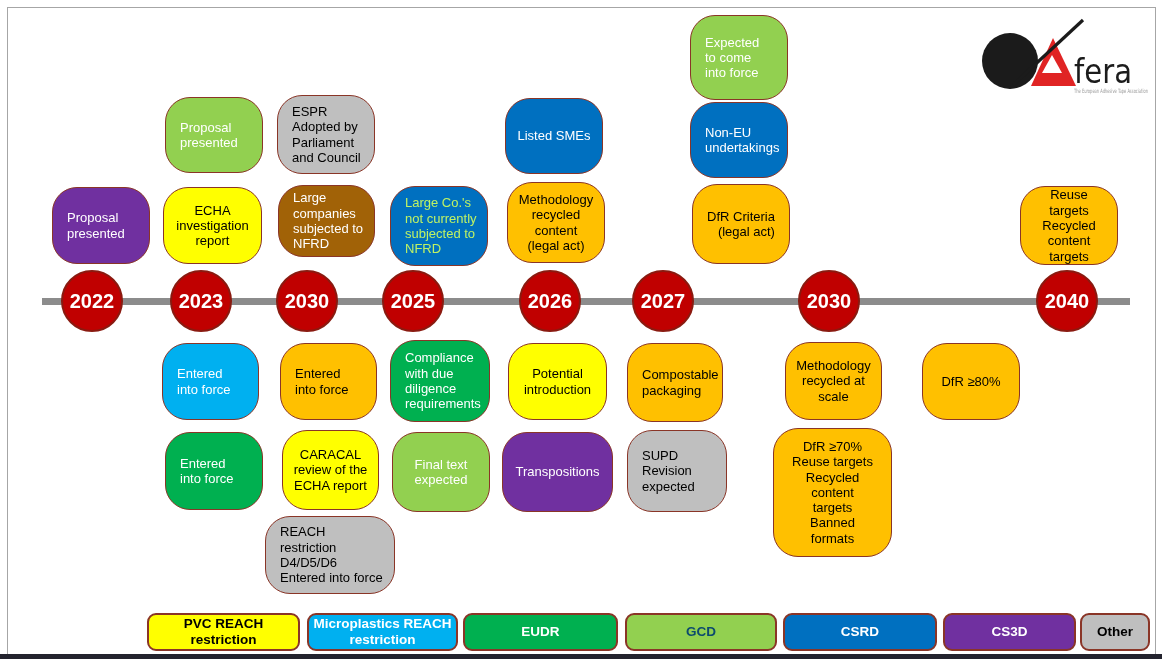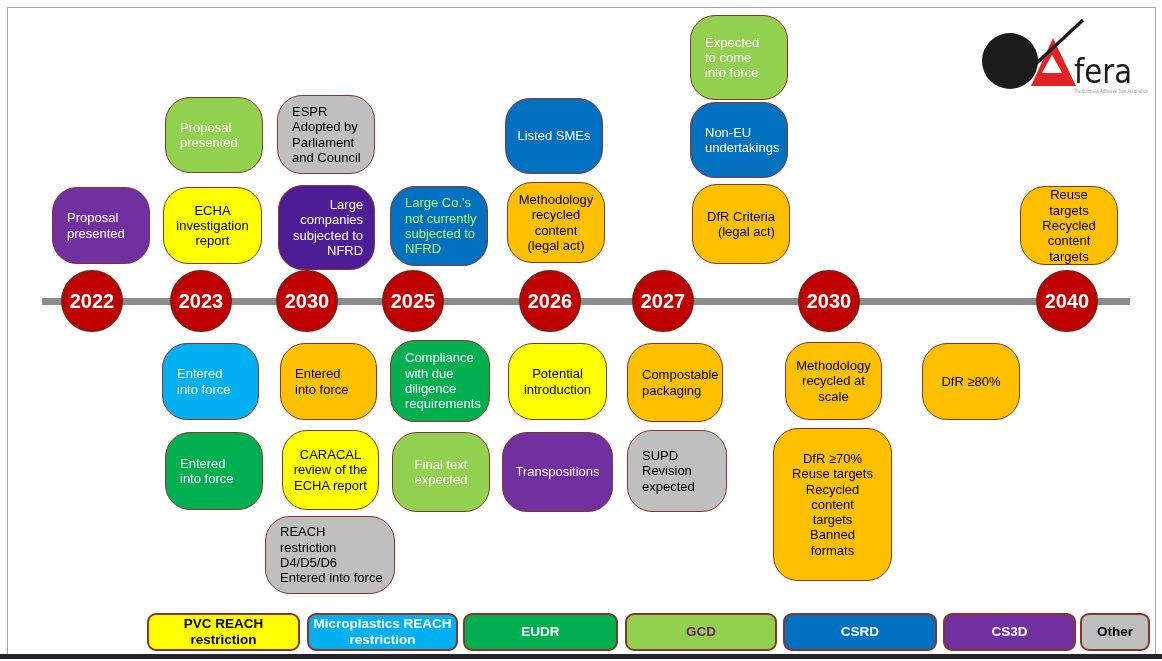--- a/index.html
+++ b/index.html
@@ -58,21 +58,21 @@
 presented</div>
   <div class="box ta-l" style="left: 165px; top: 97px; width: 98px; height: 76px; background: rgb(146, 208, 80); color: rgb(255, 255, 255);">Proposal
 presented</div>
   <div class="box ta-l" style="left: 277px; top: 95px; width: 98px; height: 79px; background: rgb(191, 191, 191); color: rgb(0, 0, 0);">ESPR
 Adopted by
 Parliament
 and Council</div>
   <div class="box" style="left: 163px; top: 187px; width: 99px; height: 77px; background: rgb(255, 255, 0); color: rgb(0, 0, 0);">ECHA
 investigation
 report</div>
-  <div class="box ta-l" style="left: 278px; top: 185px; width: 97px; height: 85px; background: #4c1d95; color: rgb(255, 255, 255); text-align: right;">Large
+  <div class="box ta-l" style="left: 278px; top: 185px; width: 97px; height: 72px; background: #a16207; color: rgb(255, 255, 255);">Large
 companies
 subjected to
 NFRD</div>
   <div class="box ta-l" style="left: 390px; top: 186px; width: 98px; height: 80px; background: rgb(0, 112, 192); color: #bef264;">Large Co.'s
 not currently
 subjected to
 NFRD</div>
   <div class="box" style="left: 505px; top: 98px; width: 98px; height: 76px; background: rgb(0, 112, 192); color: rgb(255, 255, 255);">Listed SMEs</div>
   <div class="box" style="left: 507px; top: 182px; width: 98px; height: 81px; background: rgb(255, 192, 0); color: rgb(0, 0, 0);">Methodology
 recycled
@@ -112,32 +112,32 @@
 introduction</div>
   <div class="box" style="left: 502px; top: 432px; width: 111px; height: 80px; background: rgb(112, 48, 160); color: rgb(255, 255, 255);">Transpositions</div>
   <div class="box ta-l" style="left: 627px; top: 343px; width: 96px; height: 79px; background: rgb(255, 192, 0); color: rgb(0, 0, 0);">Compostable
 packaging</div>
   <div class="box ta-l" style="left: 627px; top: 430px; width: 100px; height: 82px; background: rgb(191, 191, 191); color: rgb(0, 0, 0);">SUPD
 Revision
 expected</div>
   <div class="box" style="left: 785px; top: 342px; width: 97px; height: 78px; background: rgb(255, 192, 0); color: rgb(0, 0, 0);">Methodology
 recycled at
 scale</div>
-  <div class="box" style="left: 773px; top: 428px; width: 119px; height: 153px; background: rgb(255, 192, 0); color: rgb(0, 0, 0);">DfR ≥70%
+  <div class="box" style="left: 773px; top: 428px; width: 119px; height: 129px; background: rgb(255, 192, 0); color: rgb(0, 0, 0);">DfR ≥70%
 Reuse targets
 Recycled content
 targets
 Banned
 formats</div>
   <div class="box" style="left: 922px; top: 343px; width: 98px; height: 77px; background: rgb(255, 192, 0); color: rgb(0, 0, 0);">DfR ≥80%</div>
 
   <div class="legend-item" style="left: 147px; width: 153px; background: rgb(255, 255, 0); color: rgb(0, 0, 0);">PVC REACH
 restriction</div>
   <div class="legend-item" style="left: 307px; width: 151px; background: rgb(0, 176, 240); color: rgb(255, 255, 255);">Microplastics REACH
 restriction</div>
   <div class="legend-item" style="left: 463px; width: 155px; background: rgb(0, 176, 80); color: rgb(255, 255, 255);">EUDR</div>
-  <div class="legend-item" style="left: 625px; width: 152px; background: rgb(146, 208, 80); color: #701a75;">GCD</div>
+  <div class="legend-item" style="left: 625px; width: 152px; background: rgb(146, 208, 80); color: #0c4a6e;">GCD</div>
   <div class="legend-item" style="left: 783px; width: 154px; background: rgb(0, 112, 192); color: rgb(255, 255, 255);">CSRD</div>
   <div class="legend-item" style="left: 943px; width: 133px; background: rgb(112, 48, 160); color: rgb(255, 255, 255);">CS3D</div>
   <div class="legend-item" style="left: 1080px; width: 70px; background: rgb(191, 191, 191); color: rgb(0, 0, 0);">Other</div>
 
   <div class="bottom-bar"></div>
 </div>
 
 </body></html>

